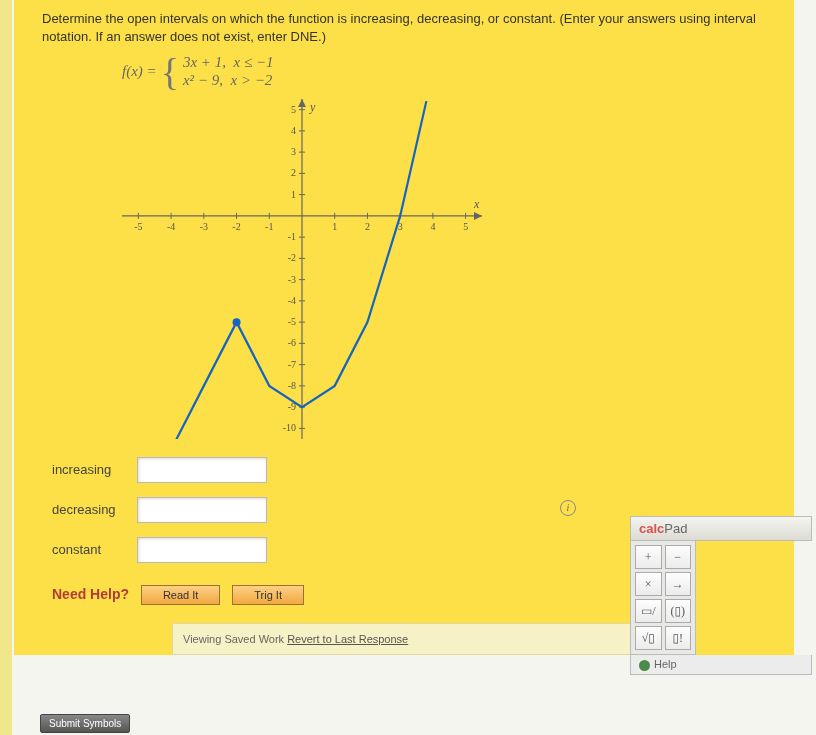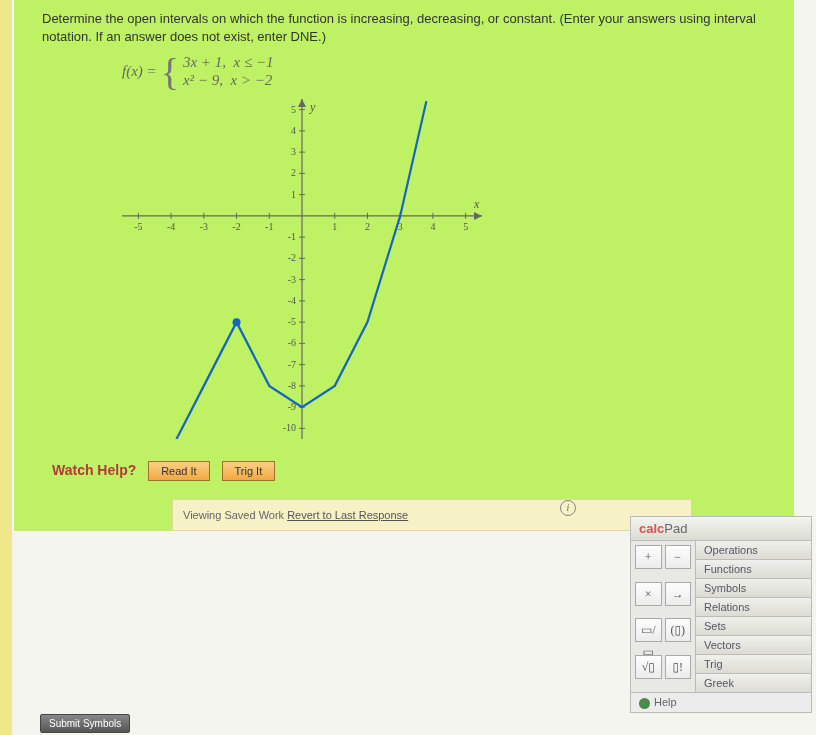--- a/index.html
+++ b/index.html
@@ -18,21 +18,21 @@
     position: absolute;
     left: 0; top: 0;
     width: 12px; height: 735px;
     background: #f0e68a;
   }
   .content {
     position: absolute;
     left: 14px; top: 0;
     width: 780px;
     padding: 10px 28px 0 28px;
-    background: #bef264;
+    background: #fde047;
   }
   .question-text {
     font-size: 13px;
     line-height: 1.4;
     color: #333;
     margin-bottom: 8px;
   }
   .formula {
     font-family: "Times New Roman", serif;
     font-style: italic;
@@ -99,21 +99,21 @@
     color: #b33a3a;
     font-size: 14px;
   }
   .need-help .btn {
     display: inline-block;
     background: linear-gradient(#fdd084,#f2a842);
     border: 1px solid #a07030;
     color: #333;
     font-weight: normal;
     font-size: 11px;
-    padding: 3px 12px;
+    padding: 3px 21px;
     margin-left: 8px;
     cursor: pointer;
   }
   .saved-bar {
     background: #f7f1c6;
     border: 1px solid #e0d8a0;
     font-size: 11px;
     color: #666;
     padding: 9px 10px;
     margin-left: 130px;
@@ -276,23 +276,37 @@
           <text x="174" y="13.625" font-size="10" text-anchor="end" fill="#555" font-family="serif">5</text>
           <text x="352" y="108.875" font-size="12" font-style="italic" fill="#555" font-family="serif">x</text>
           <text x="188" y="12" font-size="12" font-style="italic" fill="#555" font-family="serif">y</text>
           <path d="M16.363636363636363 414.375 L49.090909090909086 350.625 L81.81818181818181 286.875 L114.54545454545455 223.125 " fill="none" stroke="#1565c0" stroke-width="2.2"></path>
           <path d="M114.54545454545455 223.125 L147.27272727272728 286.875 L180 308.125 L212.72727272727275 286.875 L245.45454545454544 223.125 L278.1818181818182 116.875 L304.36363636363643 2.125 " fill="none" stroke="#1565c0" stroke-width="2.2"></path>
           <circle cx="114.54545454545455" cy="223.125" r="4" fill="#1565c0"></circle>
         </g>
     </svg>
   </div>
 
+  <div class="answers">
+    <div class="row">
+      <div class="lbl">increasing</div>
+      <input value="" style="">
+    </div>
+    <div class="row">
+      <div class="lbl">decreasing</div>
+      <input value="" style="">
+    </div>
+    <div class="row">
+      <div class="lbl">constant</div>
+      <input value="" style="">
+    </div>
+  </div>
 
   <div class="need-help">
-    <span>Watch Help?</span>
+    <span>Need Help?</span>
     <span class="btn">Read It</span>
     <span class="btn">Trig It</span>
   </div>
 
   <div class="saved-bar">
     <span>Viewing Saved Work </span>
     <a>Revert to Last Response</a>
   </div>
 
 </div>
@@ -309,27 +323,17 @@
     <div class="keys">
       <div class="kbtn">+</div>
       <div class="kbtn">−</div>
       <div class="kbtn">×</div>
       <div class="kbtn">→</div>
       <div class="kbtn">▭/▭</div>
       <div class="kbtn">(▯)</div>
       <div class="kbtn">√▯</div>
       <div class="kbtn">▯!</div>
     </div>
-    <div class="cats">
-      <div class="cat">Operations</div>
-      <div class="cat">Functions</div>
-      <div class="cat">Symbols</div>
-      <div class="cat">Relations</div>
-      <div class="cat">Sets</div>
-      <div class="cat">Vectors</div>
-      <div class="cat">Trig</div>
-      <div class="cat">Greek</div>
-    </div>
   </div>
   <div class="help-row">
     <span class="dot"></span><span>Help</span>
   </div>
 </div>
 
 </body></html>

